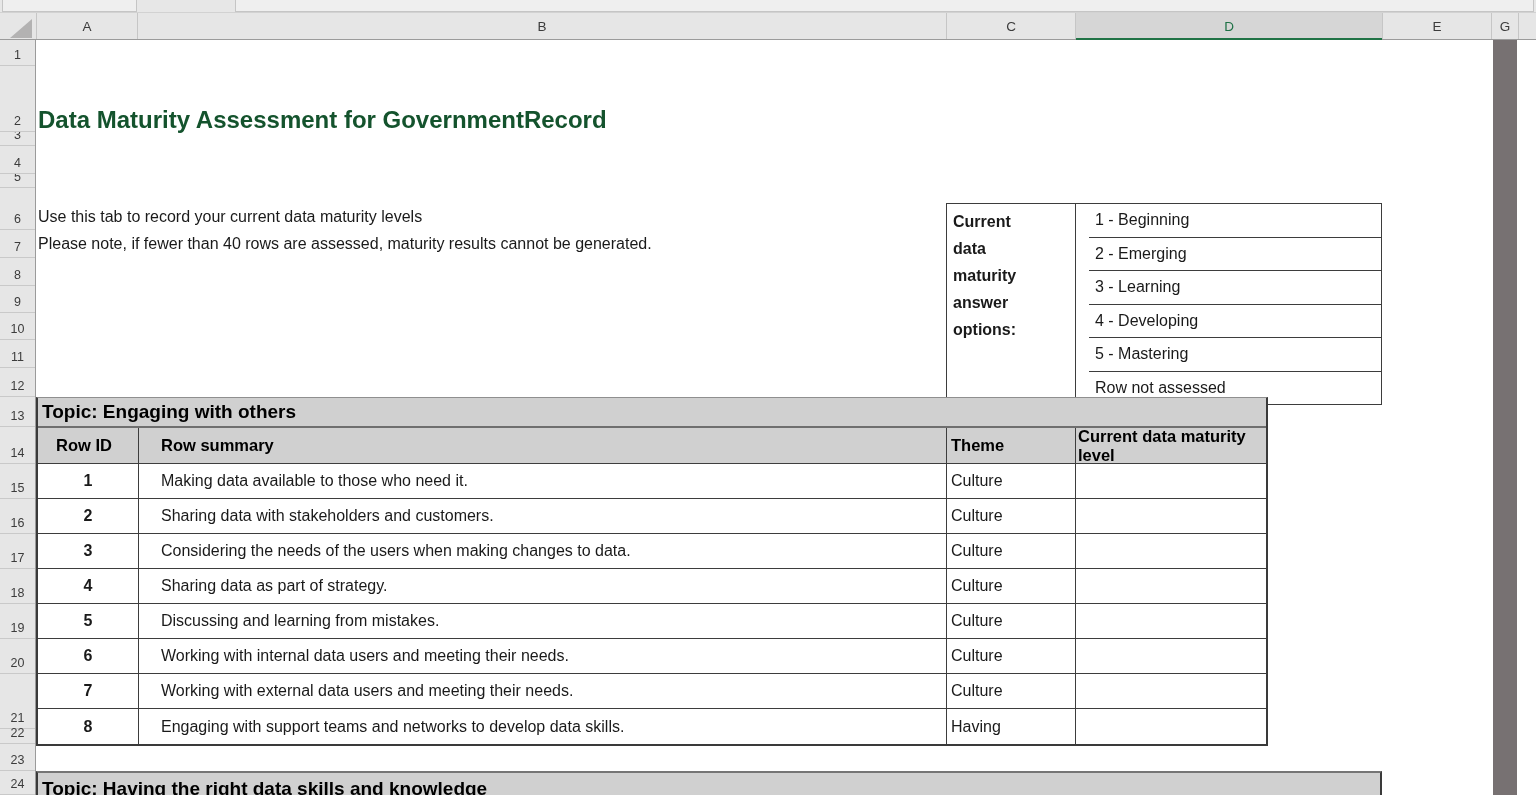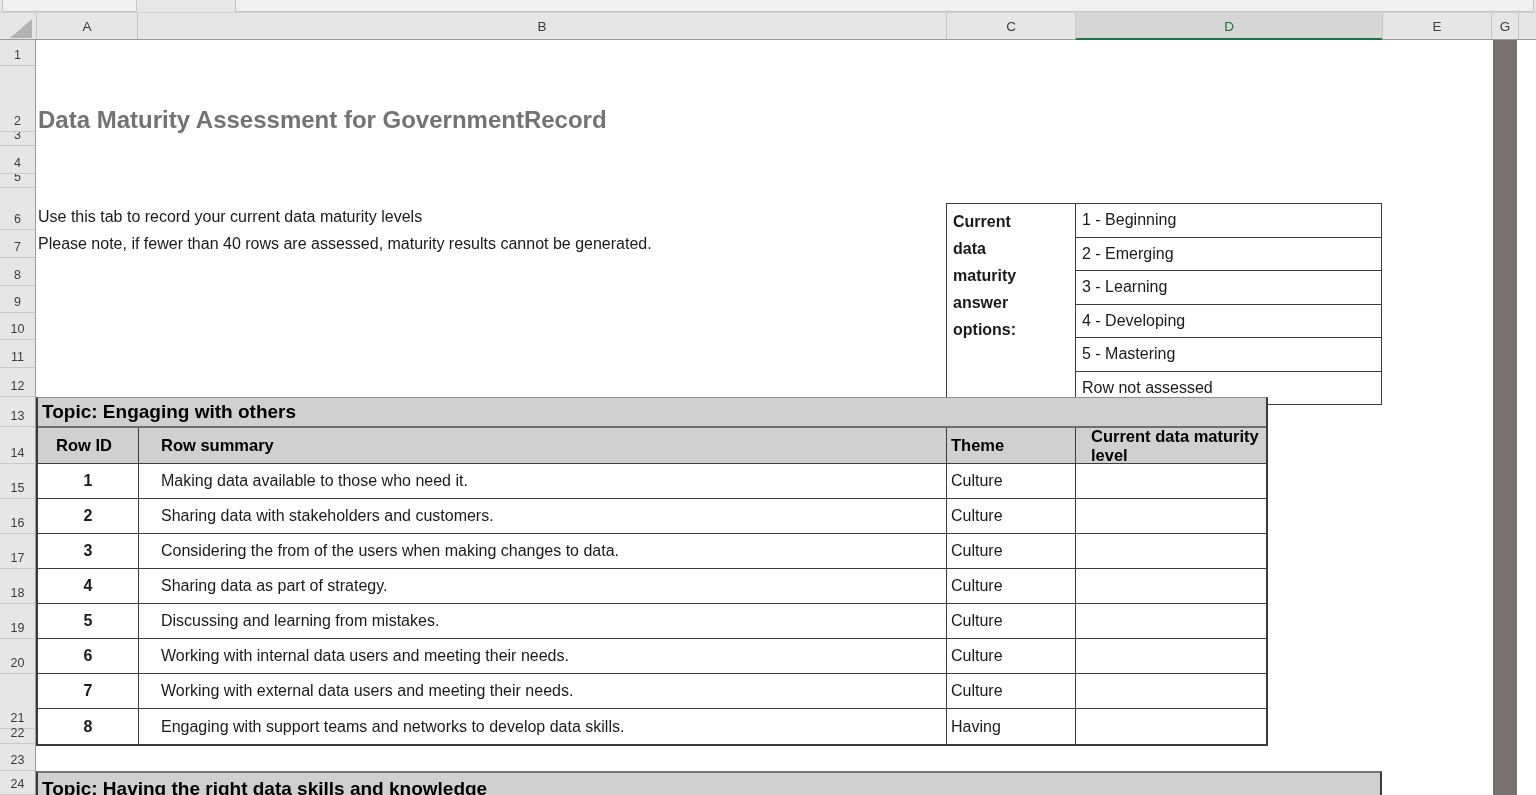--- a/index.html
+++ b/index.html
@@ -27,46 +27,46 @@
 
   
   .gutter{left:0;top:40px;width:36px;height:755px;background:#e6e6e6;border-right:1px solid #9b9b9b;}
   .rn{position:absolute;left:0;width:35px;display:flex;align-items:flex-end;justify-content:center;
       padding-bottom:3px;font-size:12.5px;color:#3c3c3c;border-bottom:1px solid #c9c9c9;
       box-sizing:border-box;overflow:hidden;}
 
   
   .gstrip{left:1493px;top:40px;width:24px;height:755px;background:#777172;}
   .title{left:38px;top:96px;width:980px;height:38px;display:flex;align-items:flex-end;
-         font-size:24px;font-weight:bold;color:#737373;white-space:nowrap;}
+         font-size:24px;font-weight:bold;color:#14532d;white-space:nowrap;}
   .note{left:38px;height:27px;display:flex;align-items:center;font-size:16px;white-space:nowrap;}
 
   
   .optbox{left:946px;top:203px;width:436px;height:202px;border:1px solid #3d3d3d;display:flex;background:#fff;}
   .optlabel{width:129px;box-sizing:border-box;border-right:1px solid #3d3d3d;
             font-weight:bold;font-size:16px;line-height:27px;padding:4px 44px 0 6px;}
   .optlist{flex:1;display:flex;flex-direction:column;}
   .opt{flex:1;border-bottom:1px solid #3d3d3d;display:flex;align-items:center;
-       padding-left:6px;font-size:16px;box-sizing:border-box;}
+       padding-left:6px;font-size:16px;box-sizing:border-box;margin-left:13px;}
   .opt:last-child{border-bottom:none;}
 
   
   .mtable{left:36px;top:397px;width:1232px;background:#fff;
           border-left:2px solid #3a3a3a;border-right:2px solid #3a3a3a;
           border-bottom:2px solid #3a3a3a;border-top:1px solid #8f8f8f;}
   .topicbar{height:30px;background:#d0d0d0;border-bottom:2px solid #6f6f6f;display:flex;
             align-items:center;padding-left:4px;font-size:19px;font-weight:bold;box-sizing:border-box;color:#000;}
   .thead{height:36px;background:#d0d0d0;border-bottom:1px solid #3d3d3d;display:flex;box-sizing:border-box;}
   .th,.td{display:flex;align-items:center;box-sizing:border-box;}
   .th{font-weight:bold;font-size:16.5px;color:#000;}
   .c-id{width:100px;justify-content:center;}
   .th.c-id{justify-content:flex-start;padding-left:18px;}
   .c-sum{width:808px;padding-left:22px;}
   .c-theme{width:129px;padding-left:4px;}
-  .c-level{flex:1;padding-left:15px;}
+  .c-level{flex:1;padding-left:2px;}
   .th+.th,.td+.td{border-left:1px solid #3d3d3d;}
   .trow{height:35px;display:flex;border-bottom:1px solid #3d3d3d;box-sizing:border-box;background:#fff;}
   .trow:last-child{border-bottom:none;}
   .td{font-size:16px;}
   .td.c-id{font-weight:bold;font-size:16px;justify-content:center;}
 
   
   .nextband{left:36px;top:771px;width:1346px;height:34px;background:#d0d0d0;
             border-top:2px solid #757575;border-left:2px solid #3a3a3a;border-right:2px solid #3a3a3a;
             font-size:19px;font-weight:bold;color:#000;padding:5px 0 0 4px;}
@@ -153,21 +153,21 @@
     <div class="td c-level"></div>
   </div>
   <div class="trow">
     <div class="td c-id">2</div>
     <div class="td c-sum">Sharing data with stakeholders and customers.</div>
     <div class="td c-theme">Culture</div>
     <div class="td c-level"></div>
   </div>
   <div class="trow">
     <div class="td c-id">3</div>
-    <div class="td c-sum">Considering the from of the users when making changes to data.</div>
+    <div class="td c-sum">Considering the needs of the users when making changes to data.</div>
     <div class="td c-theme">Culture</div>
     <div class="td c-level"></div>
   </div>
   <div class="trow">
     <div class="td c-id">4</div>
     <div class="td c-sum">Sharing data as part of strategy.</div>
     <div class="td c-theme">Culture</div>
     <div class="td c-level"></div>
   </div>
   <div class="trow">

